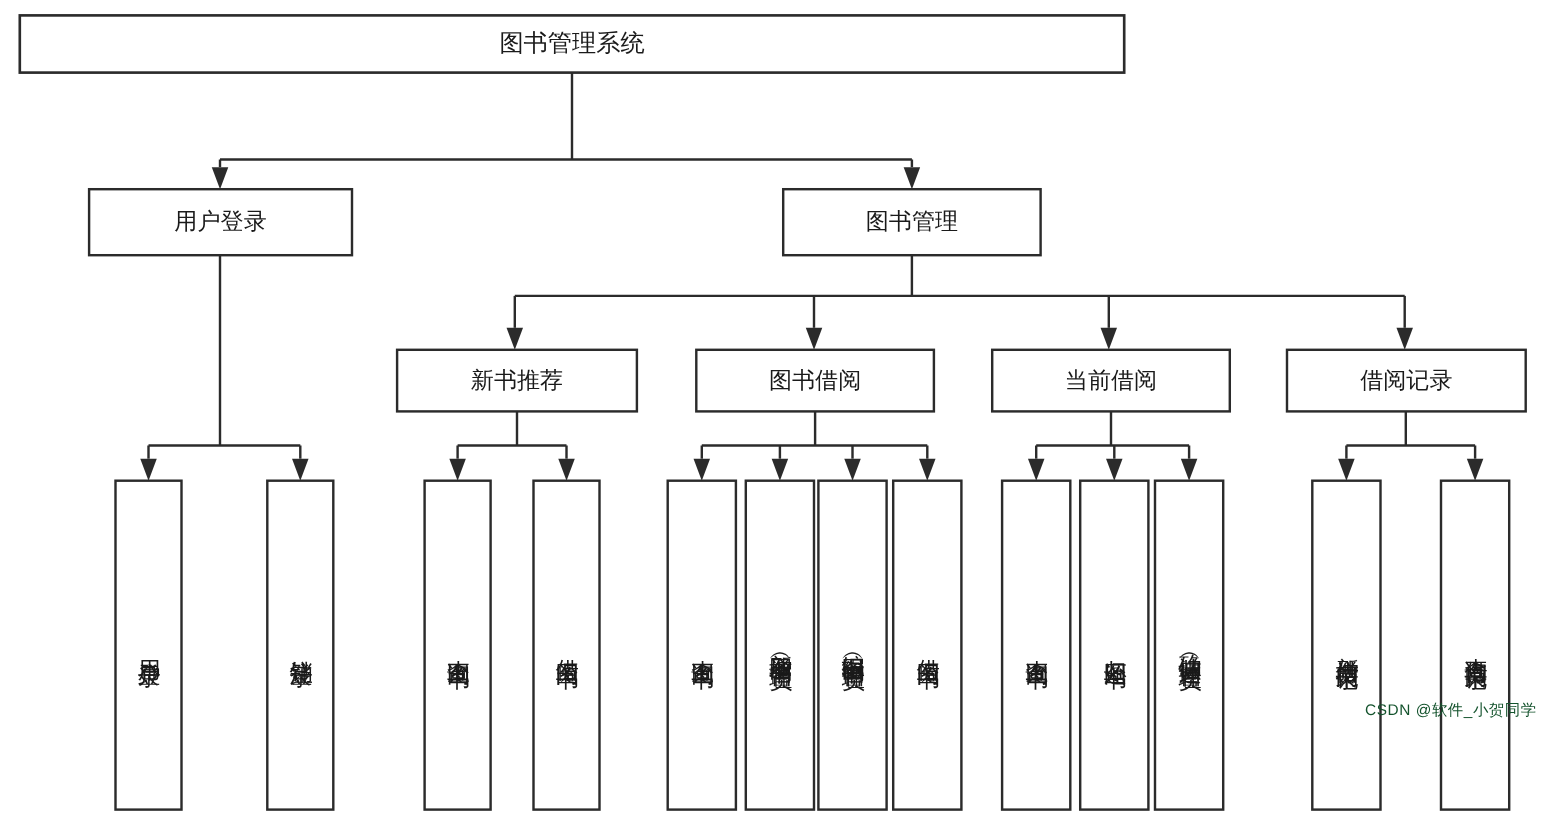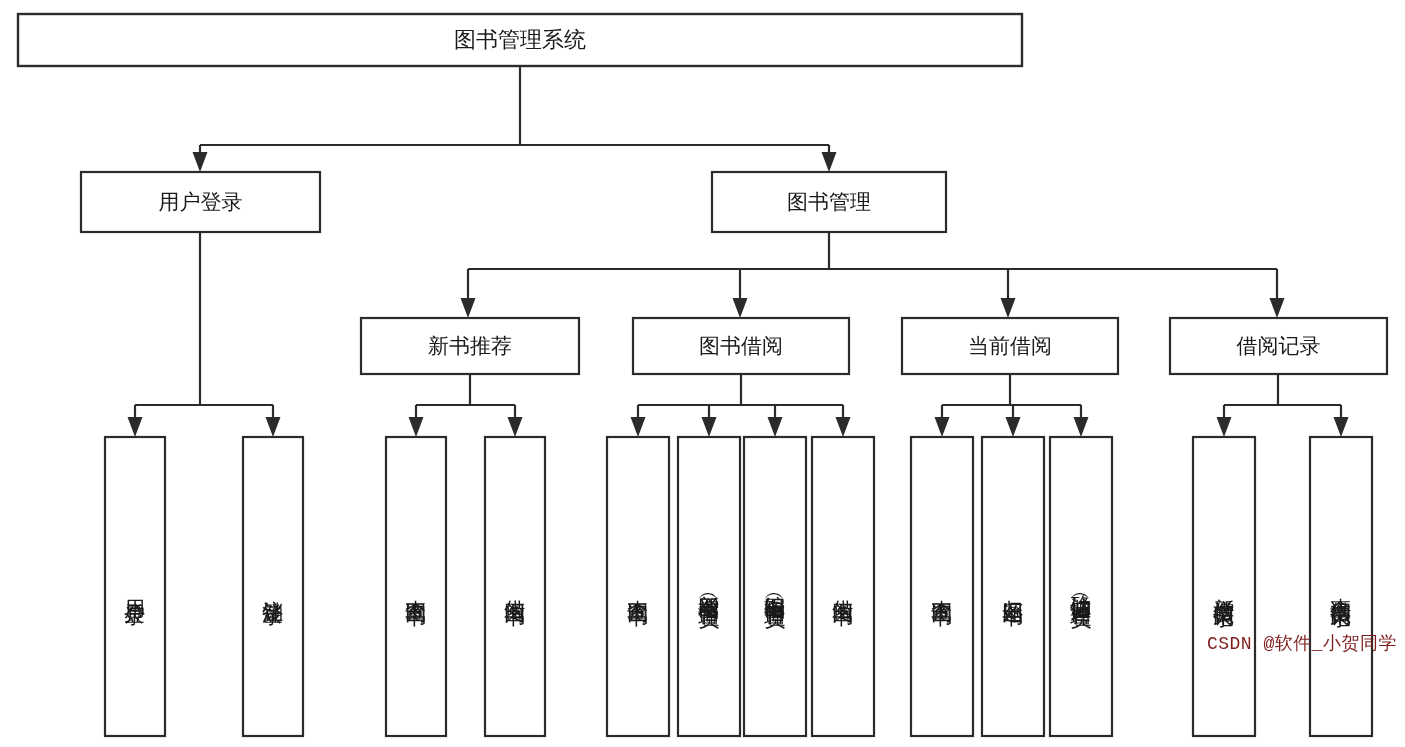--- a/index.html
+++ b/index.html
@@ -74,23 +74,23 @@
     line-height: 1.22;
     letter-spacing: 2px;
     color: #1a1a1a;
     white-space: nowrap;
     pointer-events: none;
   }
   .watermark {
     position: absolute;
     right: 8px;
     bottom: 4px;
-    font-family: Liberation Mono, monospace;
-    font-size: 18px;
-    color: #7f1d1d;
+    font-family: Liberation Sans, sans-serif;
+    font-size: 14px;
+    color: #14532d;
     letter-spacing: 0.5px;
     white-space: nowrap;
   }
 </style>
 </head>
 <body>
 
 <div id="diagram-root">
 
   <svg id="diagram-svg" viewBox="0 0 1405 747" xmlns="http://www.w3.org/2000/svg">

